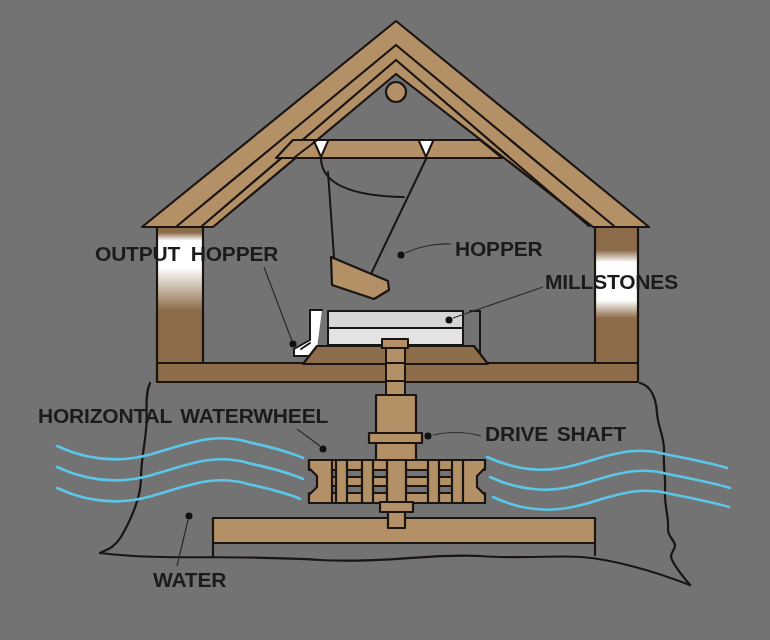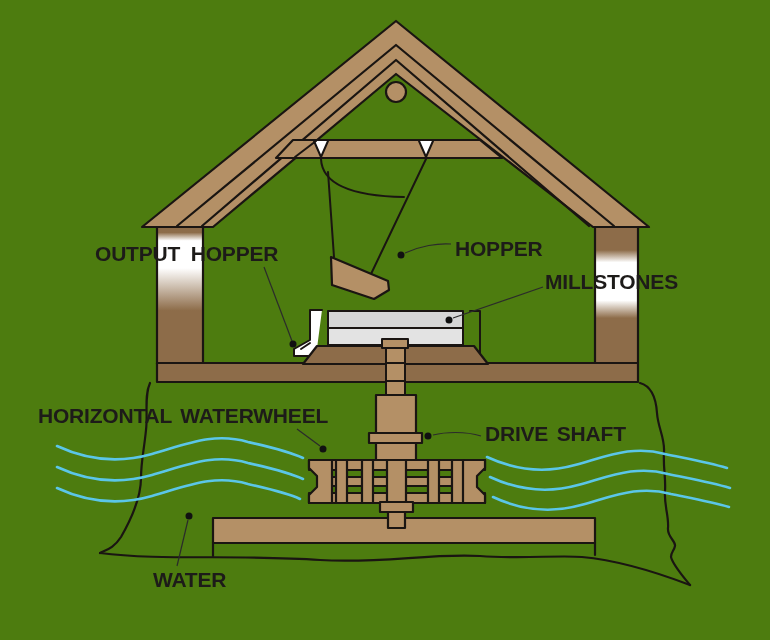--- a/index.html
+++ b/index.html
@@ -1,16 +1,16 @@
 <!DOCTYPE html>
 <html><head>
 <meta charset="utf-8">
 <style>
   html,body { margin:0; padding:0; background:#ffffff; }
-  .stage { position:relative; width:770px; height:640px; background:#4d7c0f; overflow:hidden;
+  .stage { position:relative; width:770px; height:640px; background:#737373; overflow:hidden;
            font-family:"Liberation Sans", sans-serif; }
   
   .s  { stroke-width:2.2; stroke-linejoin:round; stroke-linecap:round; }
   .t  { stroke-width:2; }
   .nf { fill:none; }
   .w  { stroke-width:2.6; stroke-linecap:round; fill:none; }
   .ld { stroke-width:1.2; fill:none; }
   .lbl { font-family:"Liberation Sans", sans-serif; font-weight:700; font-size:21px; letter-spacing:-0.2px; }
 </style>
 </head>

